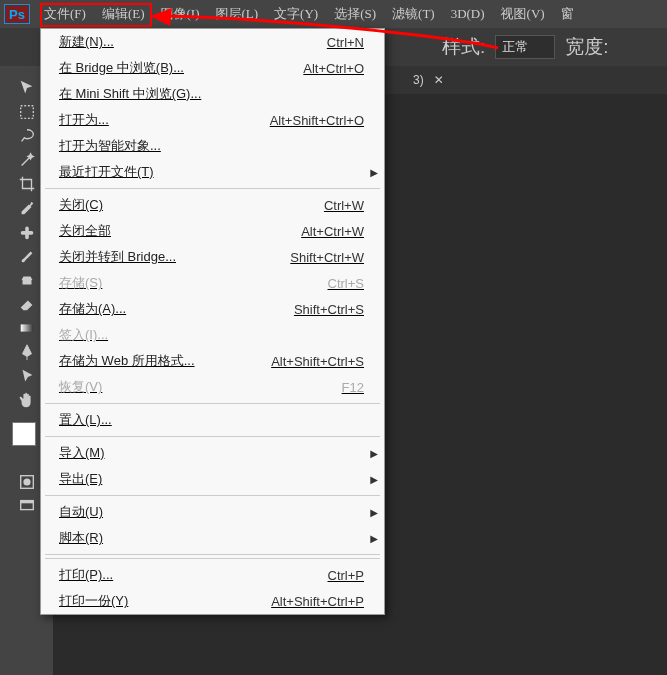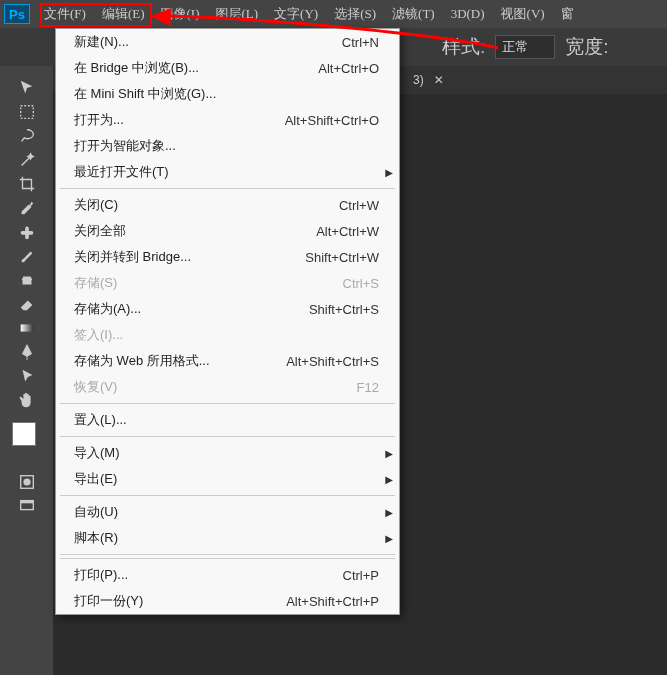--- a/index.html
+++ b/index.html
@@ -16,21 +16,21 @@
     height: 28px;
     background: #444;
     display: flex;
     align-items: center;
     padding-left: 4px;
     position: relative;
   }
   .ps-logo {
     width: 26px;
     height: 20px;
-    background: #0c4a6e;
+    background: #7f1d1d;
     color: #00aaff;
     font-weight: bold;
     font-size: 13px;
     display: flex;
     align-items: center;
     justify-content: center;
     margin-right: 6px;
     border: 1px solid #0099e6;
     text-align: right;
   }
@@ -126,26 +126,27 @@
     align-items: center;
     padding-left: 360px;
   }
   .tab-piece {
     color: #ccc;
     font-size: 12px;
   }
   .dropdown {
     position: absolute;
     top: 28px;
-    left: 55px;
+    left: 40px;
     width: 345px;
     background: #f8f8f8;
     border: 1px solid #9a9a9a;
     box-shadow: 3px 3px 8px rgba(0,0,0,0.5);
     z-index: 10;
+    text-decoration: underline;
   }
   .dd-item {
     display: flex;
     justify-content: space-between;
     align-items: center;
     height: 26px;
     padding: 0 20px 0 18px;
     color: #222;
     cursor: default;
     position: relative;

